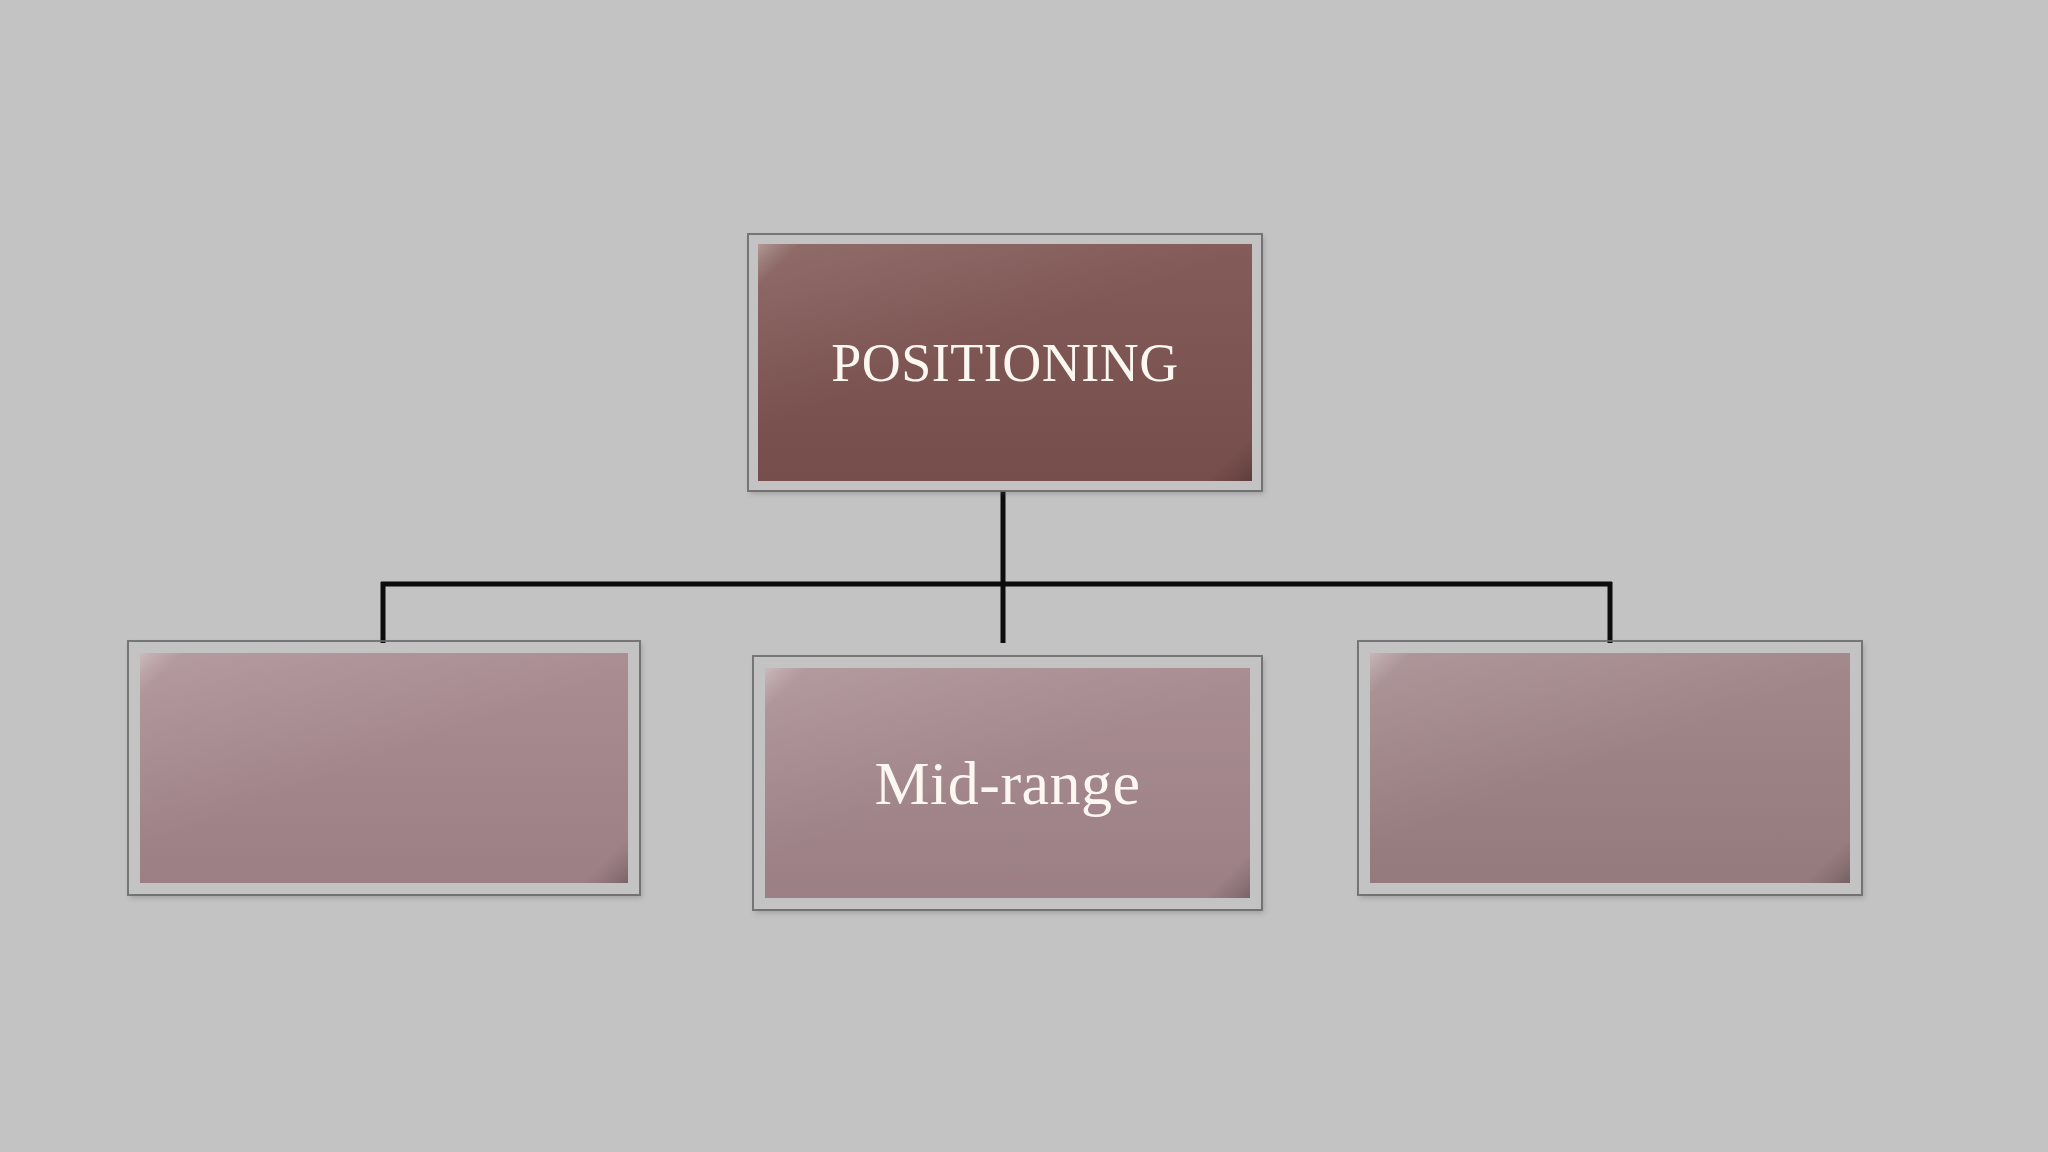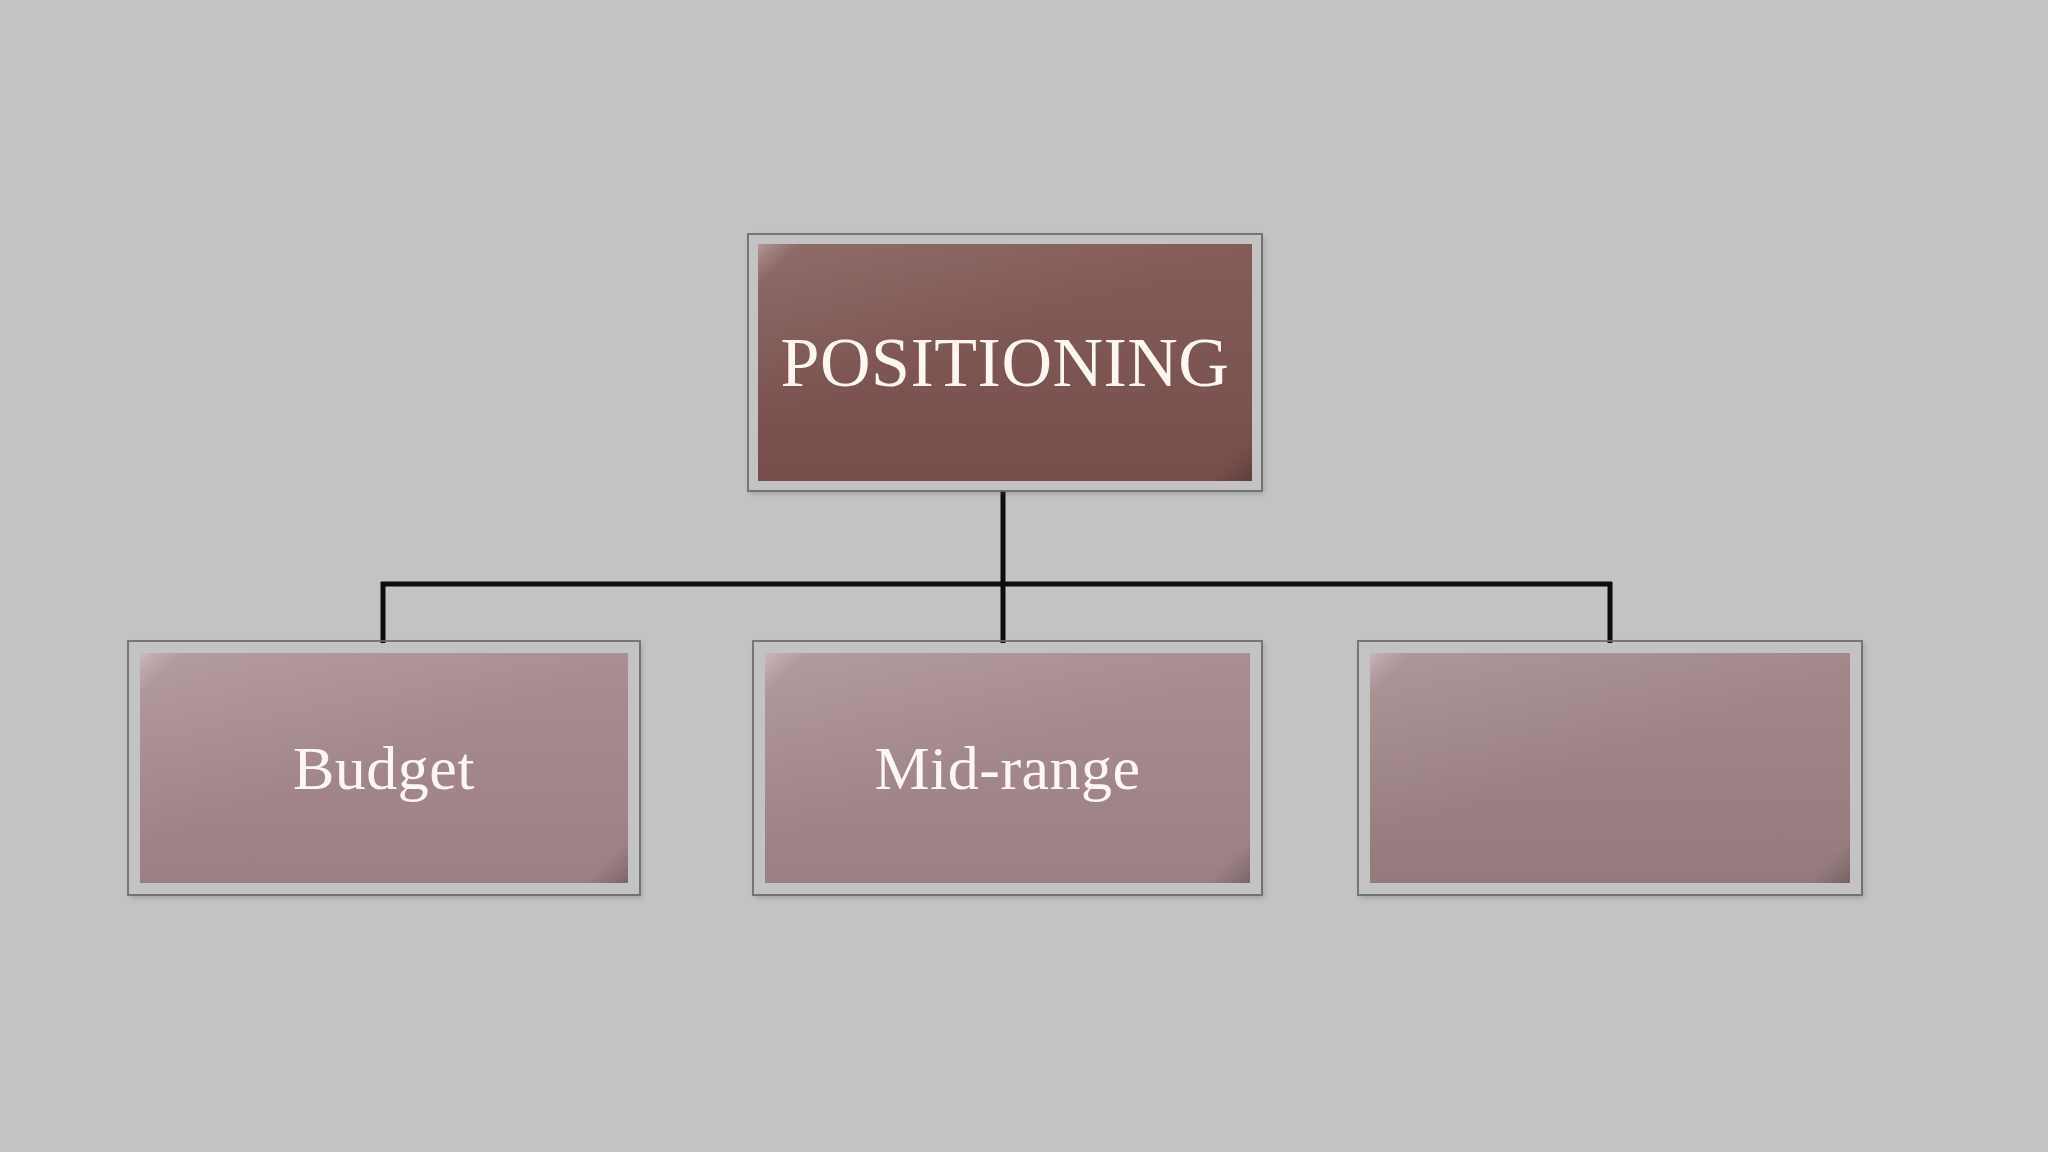--- a/index.html
+++ b/index.html
@@ -78,21 +78,21 @@
     top: 234px;
     width: 514px;
     height: 257px;
     border-width: 10px;
     background-color: #7d5350;
     background-image:
       linear-gradient(160deg, rgba(255,255,255,0.10) 0%, rgba(255,255,255,0.00) 45%),
       linear-gradient(to bottom, rgba(255,255,255,0.05) 0%, rgba(0,0,0,0.06) 100%);
   }
   #node-root .label {
-    font-size: 70px;
+    font-size: 54px;
   }
 
   
   .node-child {
     top: 641px;
     height: 254px;
     border-width: 12px;
   }
   .node-child .label {
     font-size: 62px;
@@ -105,20 +105,21 @@
       linear-gradient(160deg, rgba(255,255,255,0.13) 0%, rgba(255,255,255,0.00) 48%),
       linear-gradient(to bottom, rgba(255,255,255,0.06) 0%, rgba(0,0,0,0.05) 100%);
   }
   #node-child-1 {
     left: 753px;
     width: 509px;
     background-color: #a3868b;
     background-image:
       linear-gradient(160deg, rgba(255,255,255,0.12) 0%, rgba(255,255,255,0.00) 48%),
       linear-gradient(to bottom, rgba(255,255,255,0.06) 0%, rgba(0,0,0,0.05) 100%);
+    margin-top: 15px;
   }
   #node-child-2 {
     left: 1358px;
     width: 504px;
     background-color: #9d8184;
     background-image:
       linear-gradient(160deg, rgba(255,255,255,0.12) 0%, rgba(255,255,255,0.00) 48%),
       linear-gradient(to bottom, rgba(255,255,255,0.06) 0%, rgba(0,0,0,0.05) 100%);
   }
 </style>
@@ -142,21 +143,20 @@
 
   <div class="node" id="node-root">
     <span class="bevel-tl"></span>
     <span class="bevel-br"></span>
     <span class="label">POSITIONING</span>
   </div>
 
   <div class="node node-child" id="node-child-0">
     <span class="bevel-tl"></span>
     <span class="bevel-br"></span>
-    <span class="label">Budget</span>
   </div>
 
   <div class="node node-child" id="node-child-1">
     <span class="bevel-tl"></span>
     <span class="bevel-br"></span>
     <span class="label">Mid-range</span>
   </div>
 
   <div class="node node-child" id="node-child-2">
     <span class="bevel-tl"></span>

